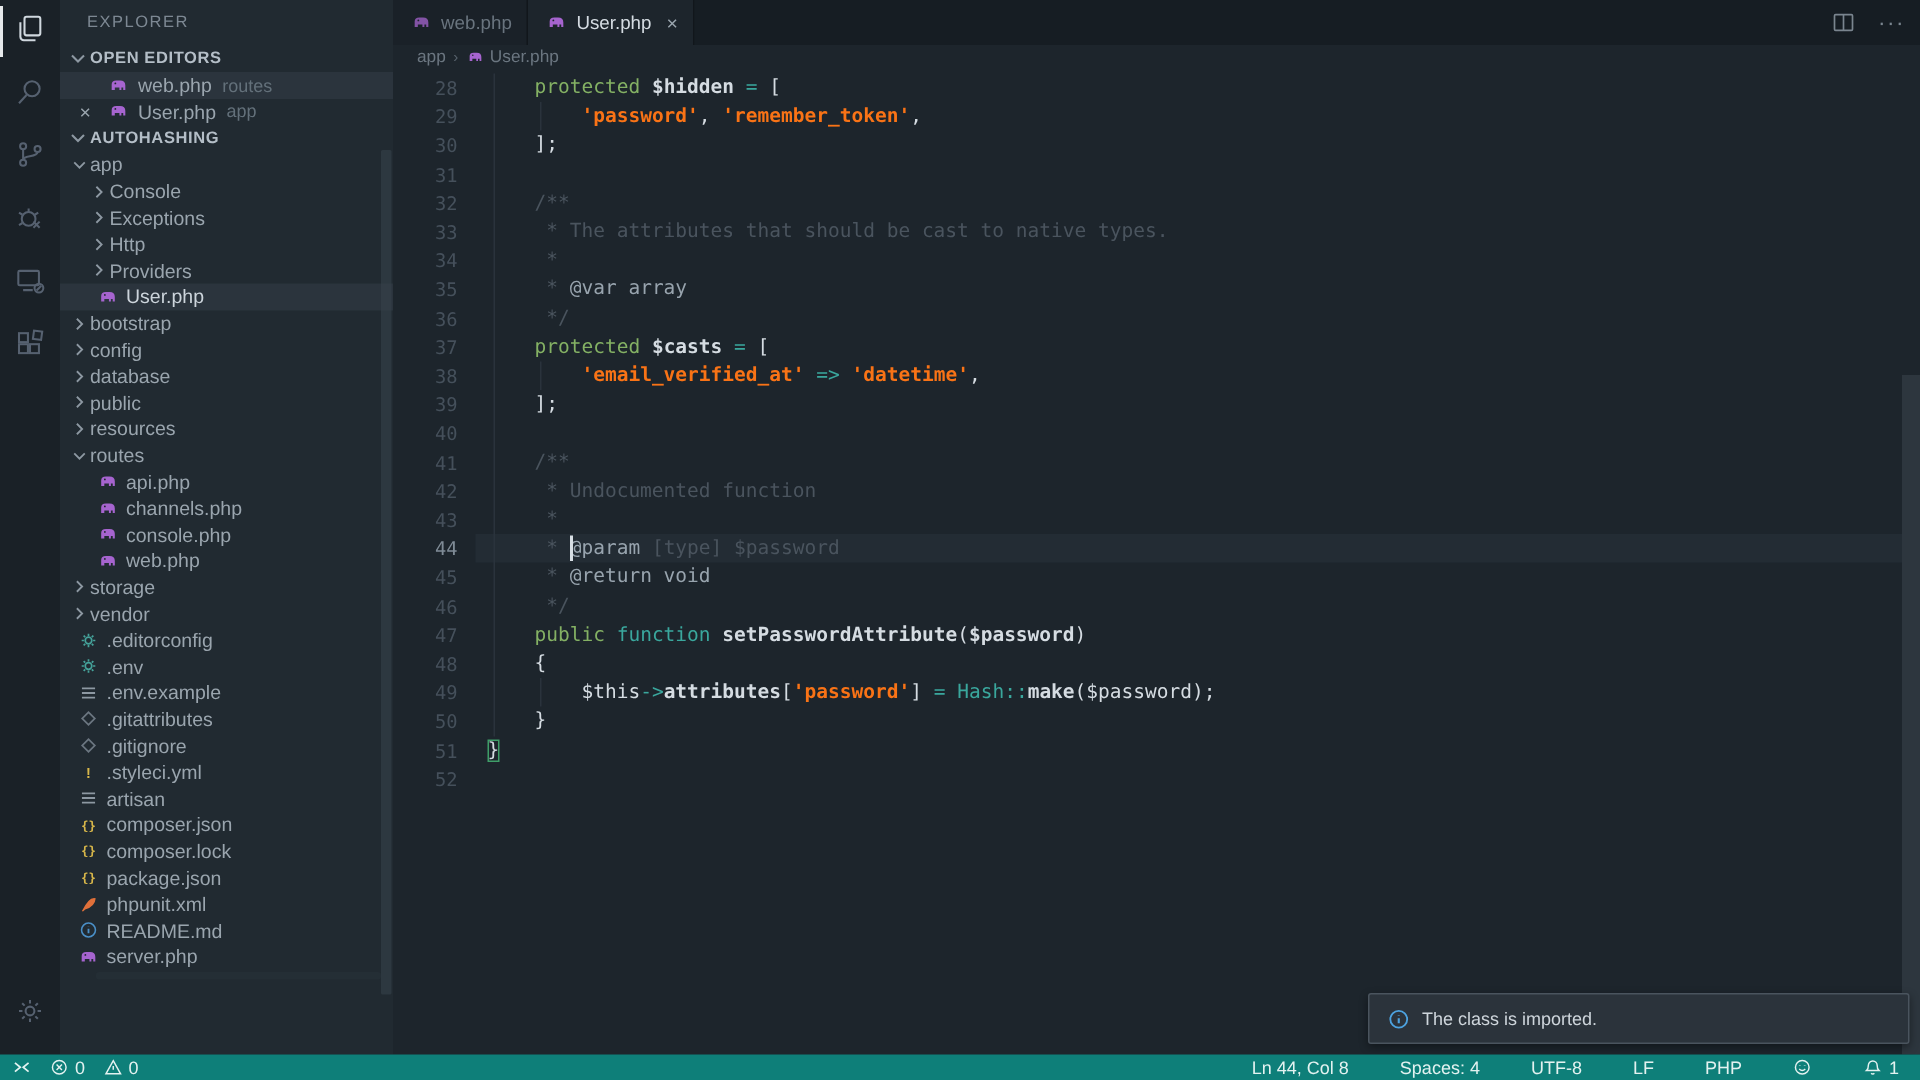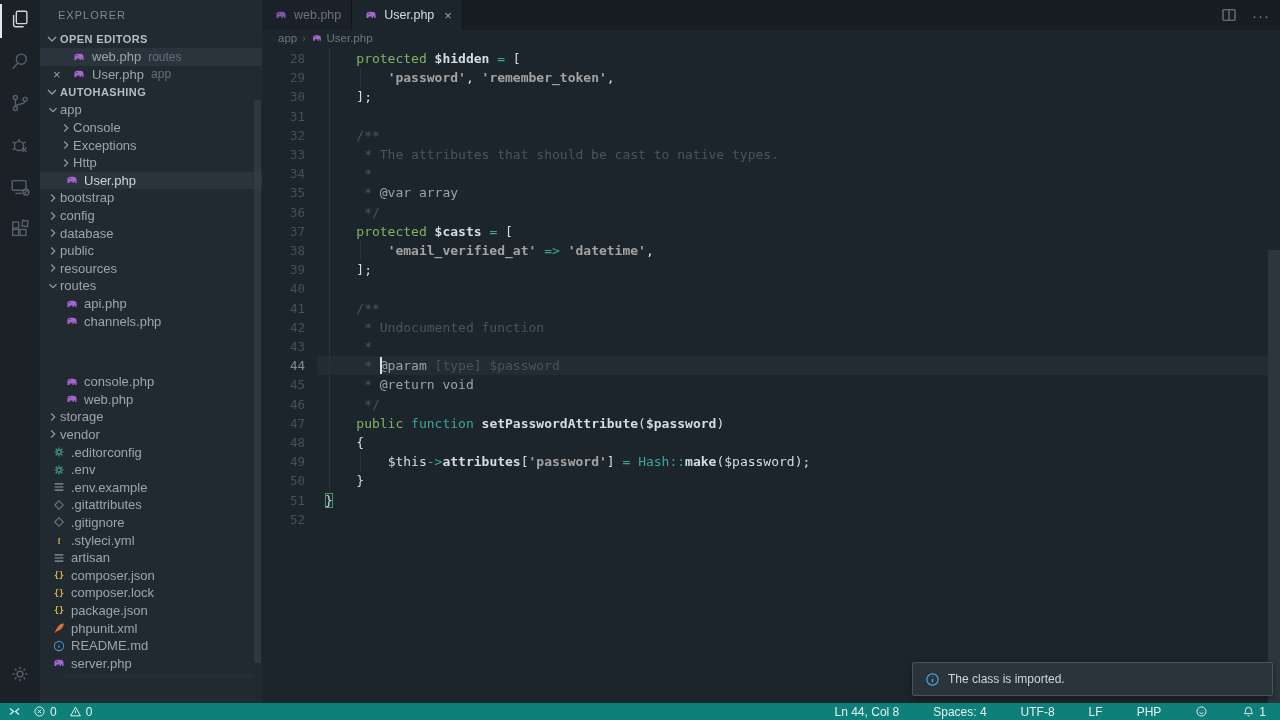--- a/index.html
+++ b/index.html
@@ -57,21 +57,21 @@
   
   .editor { position:absolute; left:0; top:46px; width:1018px; height:657px; background:#1d252c; overflow:hidden;
             font-family:"DejaVu Sans Mono", monospace; font-size:13px; }
   .code-line { position:absolute; left:0; right:0; height:19.2px; line-height:19.2px;text-decoration:underline; }
   .ln { position:absolute; left:0; width:43px; text-align:right; color:#45505b; font-size:12.5px; }
   .code-line.cur .ln { color:#7f8b96; }
   .ct { position:absolute; left:63px; white-space:pre; }
   .curline-bg { position:absolute; left:55px; right:0; height:19.2px; background:#232c34; }
   .cursor { position:absolute; width:2px; height:17px; background:#d7dee4; z-index:3; }
   .iguide { position:absolute; width:1px; background:#2a333c; }
-  .t { color:#d5dce2; } .k { color:#84b164; } .s { color:#a3a3a3; font-weight:bold; }
+  .t { color:#d5dce2; } .k { color:#84b164; } .s { color:#f97316; font-weight:bold; }
   .o { color:#3aa79d; } .c { color:#4a545e; } .d { color:#98a4ae; }
   .b { color:#d5dce2; font-weight:bold; }
   .m { color:#d5dce2; outline:1px solid #3f9e68; outline-offset:-1px; }
   .ed-scrollbar { position:absolute; right:0; top:204px; width:12px; height:453px; background:#2d363e; }
 
   
   .notification { position:absolute; left:912px; top:662px; width:361px; height:34px; background:#2b333b;
                   border:1px solid #4a545e; border-radius:2px; display:flex; align-items:center; padding-left:12px;
                   z-index:20; box-shadow:0 2px 6px rgba(0,0,0,.4); }
   .notification .nicon { width:15px; height:15px; margin-right:8px; flex:none; }
@@ -207,20 +207,28 @@
           <span>Exceptions</span>
         </div>
         <div class="tree-row" style="padding-left: 19px;">
           <span class="chev">
             <svg viewBox="0 0 16 16" fill="none" stroke="currentColor" stroke-width="1.4">
               <path d="M6 4l4 4-4 4"></path>
             </svg>
           </span>
           <span>Http</span>
         </div>
+        <div class="tree-row" style="padding-left: 19px;">
+          <span class="chev">
+            <svg viewBox="0 0 16 16" fill="none" stroke="currentColor" stroke-width="1.4">
+              <path d="M6 4l4 4-4 4"></path>
+            </svg>
+          </span>
+          <span>Providers</span>
+        </div>
         <div class="tree-row selected" style="padding-left: 25px;">
           <span class="ficon">
             <svg viewBox="0 0 16 16">
               <path fill="#a664cf" d="M2.8 11.5V7.2q0-3 3.6-3h2.8q4 0 4 3.8v3.5h-1.6V9.6h-1.4v1.9H8.7V9.6H5.2v1.9Z"></path>
               <circle cx="5.6" cy="6.4" r=".7" fill="#1d252c"></circle>
             </svg>
           </span>
           <span>User.php</span>
         </div>
         <div class="tree-row" style="padding-left: 6px;">
@@ -282,21 +290,21 @@
         </div>
         <div class="tree-row" style="padding-left: 25px;">
           <span class="ficon">
             <svg viewBox="0 0 16 16">
               <path fill="#a664cf" d="M2.8 11.5V7.2q0-3 3.6-3h2.8q4 0 4 3.8v3.5h-1.6V9.6h-1.4v1.9H8.7V9.6H5.2v1.9Z"></path>
               <circle cx="5.6" cy="6.4" r=".7" fill="#1d252c"></circle>
             </svg>
           </span>
           <span>channels.php</span>
         </div>
-        <div class="tree-row" style="padding-left: 25px; margin-top: 43px;">
+        <div class="tree-row" style="padding-left: 25px;">
           <span class="ficon">
             <svg viewBox="0 0 16 16">
               <path fill="#a664cf" d="M2.8 11.5V7.2q0-3 3.6-3h2.8q4 0 4 3.8v3.5h-1.6V9.6h-1.4v1.9H8.7V9.6H5.2v1.9Z"></path>
               <circle cx="5.6" cy="6.4" r=".7" fill="#1d252c"></circle>
             </svg>
           </span>
           <span>console.php</span>
         </div>
         <div class="tree-row" style="padding-left: 25px;">
           <span class="ficon">

